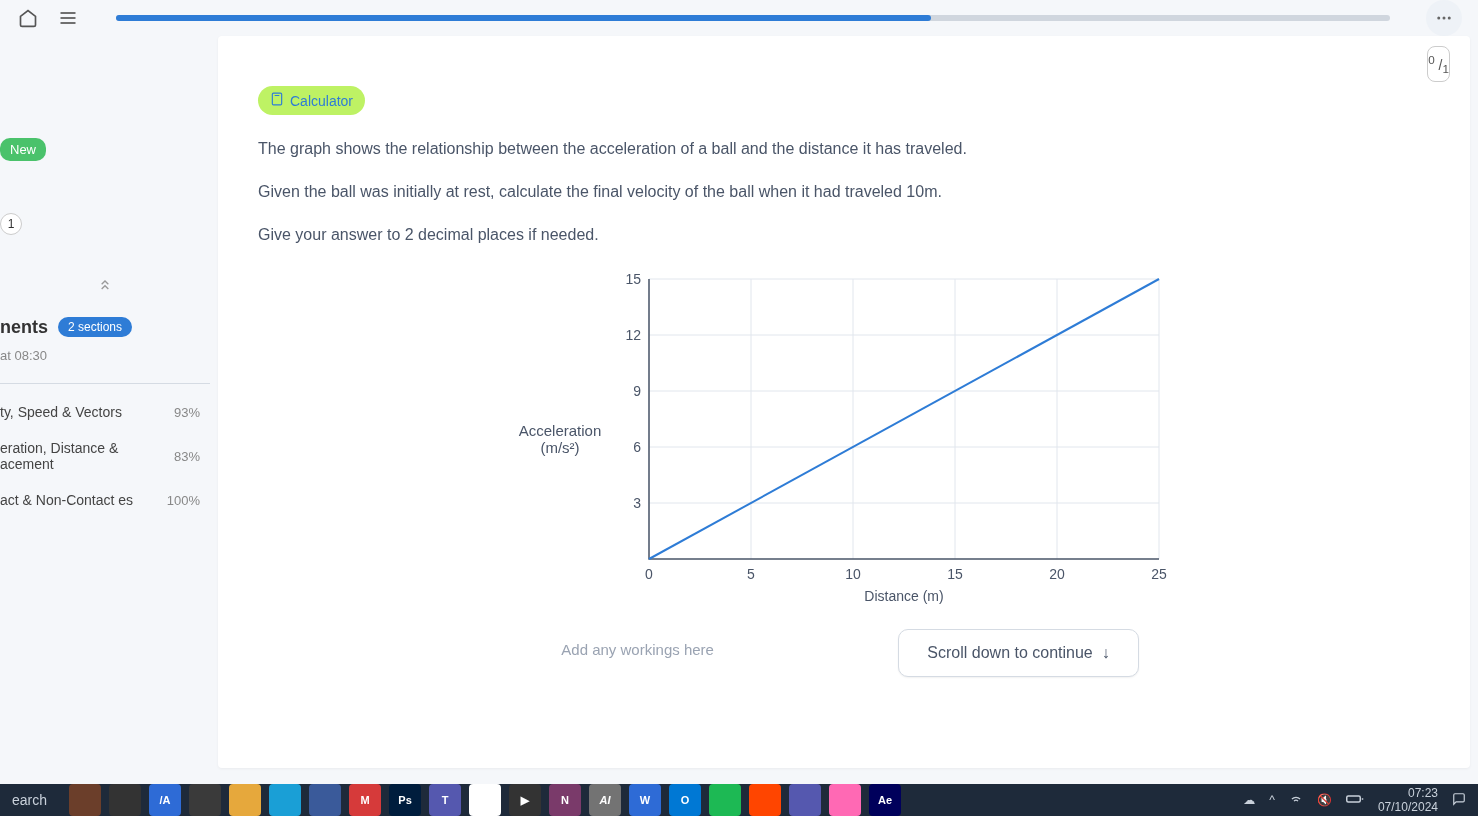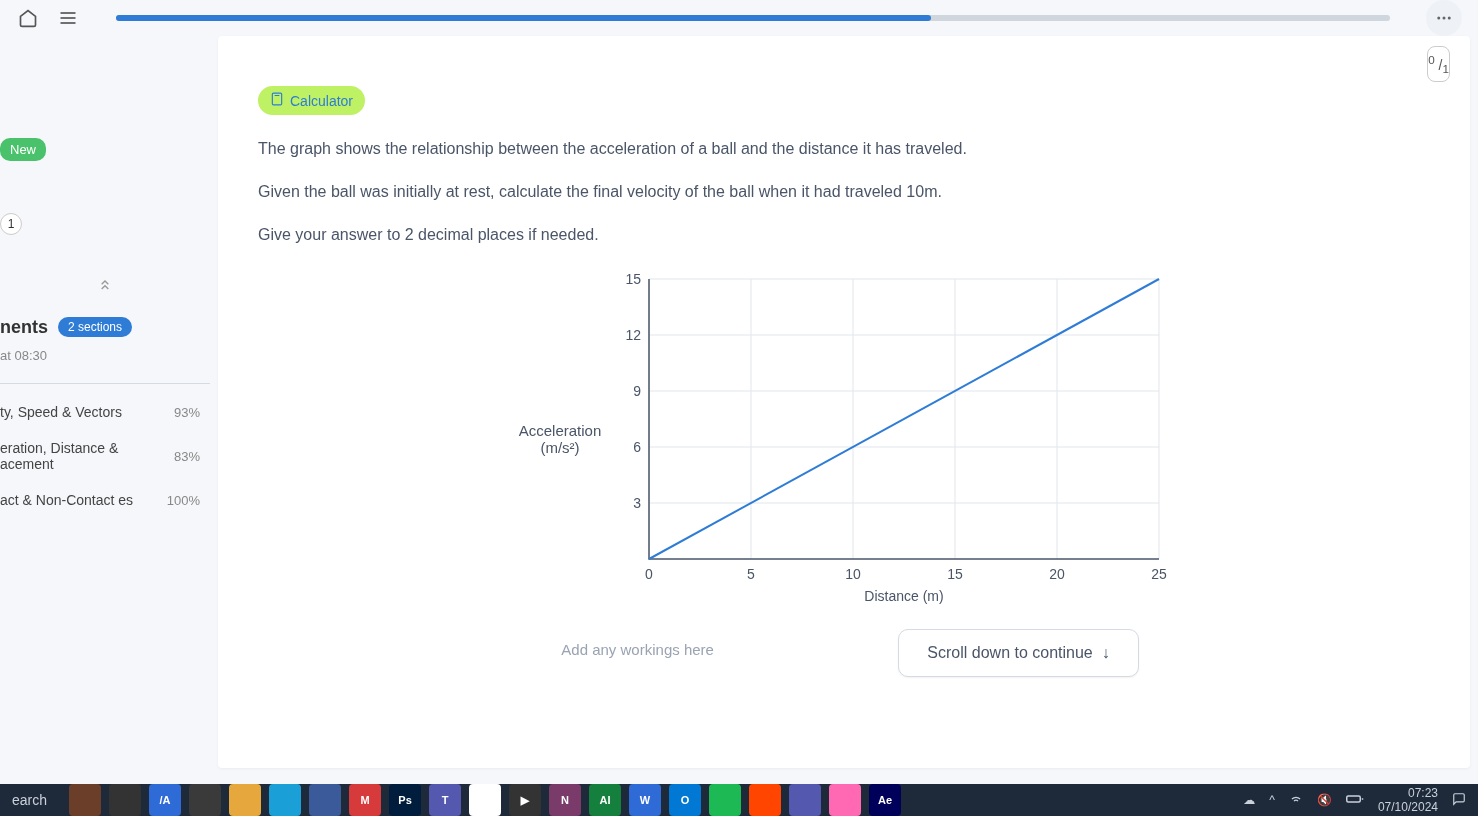--- a/index.html
+++ b/index.html
@@ -185,21 +185,21 @@
       <div class="tb-icon" style="background: rgb(58, 58, 58);"></div>
       <div class="tb-icon" style="background: rgb(230, 168, 60);"></div>
       <div class="tb-icon" style="background: rgb(26, 159, 214);"></div>
       <div class="tb-icon" style="background: rgb(58, 90, 154);"></div>
       <div class="tb-icon" style="background: rgb(214, 58, 58);">M</div>
       <div class="tb-icon" style="background: rgb(0, 29, 61);">Ps</div>
       <div class="tb-icon" style="background: rgb(85, 88, 175);">T</div>
       <div class="tb-icon" style="background: rgb(255, 255, 255);"></div>
       <div class="tb-icon" style="background: rgb(51, 51, 51);">▶</div>
       <div class="tb-icon" style="background: rgb(122, 58, 106);">N</div>
-      <div class="tb-icon" style="background: #15803d;">AI</div>
+      <div class="tb-icon" style="background: #737373; font-style: italic;">AI</div>
       <div class="tb-icon" style="background: rgb(46, 107, 214);">W</div>
       <div class="tb-icon" style="background: rgb(0, 120, 212);">O</div>
       <div class="tb-icon" style="background: rgb(29, 185, 84);"></div>
       <div class="tb-icon" style="background: rgb(255, 69, 0);"></div>
       <div class="tb-icon" style="background: rgb(85, 88, 175);"></div>
       <div class="tb-icon" style="background: rgb(255, 105, 180);"></div>
       <div class="tb-icon" style="background: rgb(0, 0, 91);">Ae</div>
     </div>
   <div class="tb-right">
     <span>☁</span>

